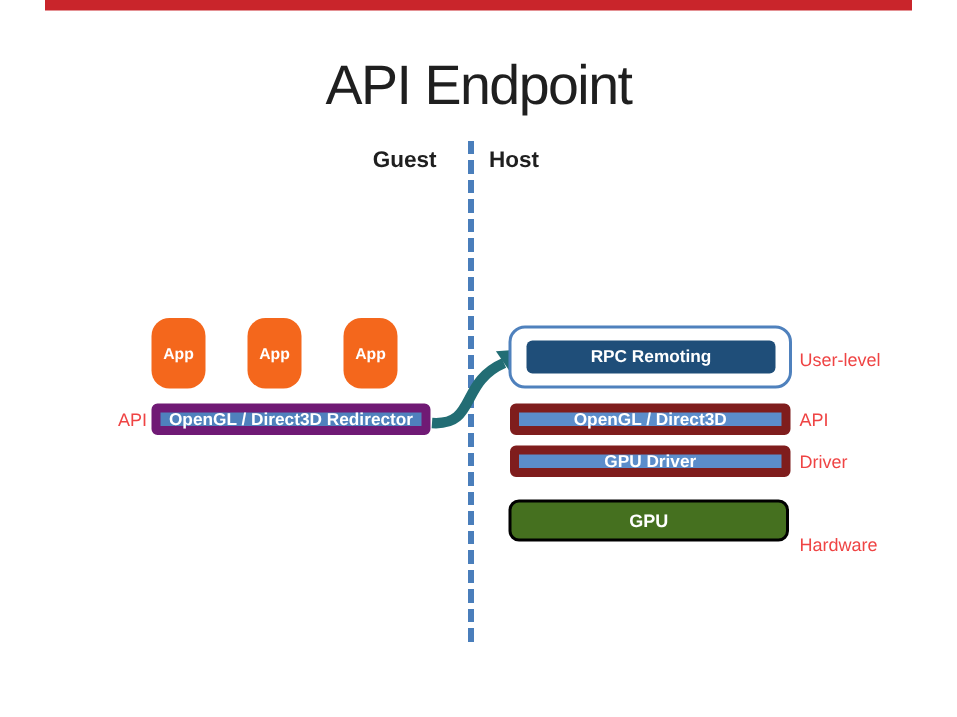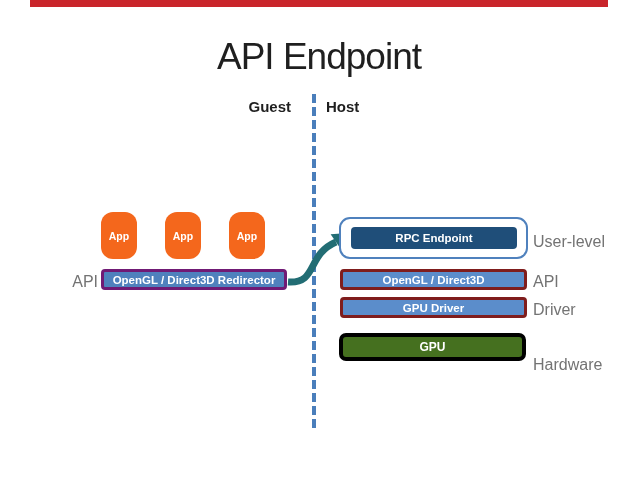--- a/index.html
+++ b/index.html
@@ -29,39 +29,39 @@
     font-size:10.5px; font-weight:700;
     display:flex; align-items:center; justify-content:center;
   }
   .app-1 { left:101px; } .app-2 { left:165px; } .app-3 { left:229px; }
 
   .bar {
     position:absolute; height:21px; border-radius:4px; box-sizing:border-box;
     color:#ffffff; font-size:11.5px; font-weight:700;
     display:flex; align-items:center; justify-content:center;
   }
-  .redirector { left:101px; top:269px; width:186px; background:#4F81BD; border:3px solid #701a75; }
-  .host-bar   { left:340px; width:187px; background:#5B8DCB; border:3px solid #7f1d1d; }
+  .redirector { left:101px; top:269px; width:186px; background:#4F81BD; border:6px solid #701a75; }
+  .host-bar   { left:340px; width:187px; background:#5B8DCB; border:6px solid #7f1d1d; }
   .host-api    { top:269px; }
   .host-driver { top:297px; }
 
   .rpc-container {
     position:absolute; left:339px; top:217px; width:189px; height:42px;
     border:2px solid #4F81BD; border-radius:11px; background:#ffffff; box-sizing:border-box;
   }
   .rpc-box { left:351px; top:227px; width:166px; height:22px; background:#1F4E79; border:none; }
 
   .gpu-box {
     position:absolute; left:339px; top:333px; width:187px; height:28px; box-sizing:border-box;
-    background:#45701F; border:4px solid #000000; border-radius:7px;
+    background:#45701F; border:2px solid #000000; border-radius:7px;
     color:#ffffff; font-size:12px; font-weight:700;
     display:flex; align-items:center; justify-content:center;
   }
 
-  .side-label { position:absolute; font-size:16px; color:#737373; }
+  .side-label { position:absolute; font-size:12px; color:#ef4444; }
   .guest-api-label { left:60px; top:273px; width:38px; text-align:right; }
   .lvl-user     { left:533px; top:233px; }
   .lvl-api      { left:533px; top:273px; }
   .lvl-kernel   { left:533px; top:301px; }
   .lvl-hardware { left:533px; top:340px;margin-top:16px; }
 
   .arrow-svg { position:absolute; left:0; top:0; width:638px; height:478px; pointer-events:none; }
 </style>
 </head>
 <body>
@@ -83,21 +83,21 @@
 
   <div class="side-label guest-api-label">API</div>
   <div class="bar redirector">OpenGL / Direct3D Redirector</div>
 
   <svg class="arrow-svg" viewBox="0 0 638 478">
     <path d="M 288 282 C 318 284, 306 255, 336 242" stroke="#226D74" stroke-width="7" fill="none"></path>
     <polygon points="348,233 340.8,249 330.6,234.2" fill="#226D74"></polygon>
   </svg>
 
   <div class="rpc-container"></div>
-  <div class="bar rpc-box">RPC Endpoint</div>
+  <div class="bar rpc-box">RPC Remoting</div>
   <div class="side-label lvl-user">User-level</div>
 
   <div class="bar host-bar host-api">OpenGL / Direct3D</div>
   <div class="side-label lvl-api">API</div>
 
   <div class="bar host-bar host-driver">GPU Driver</div>
   <div class="side-label lvl-kernel">Driver</div>
 
   <div class="gpu-box">GPU</div>
   <div class="side-label lvl-hardware">Hardware</div>

